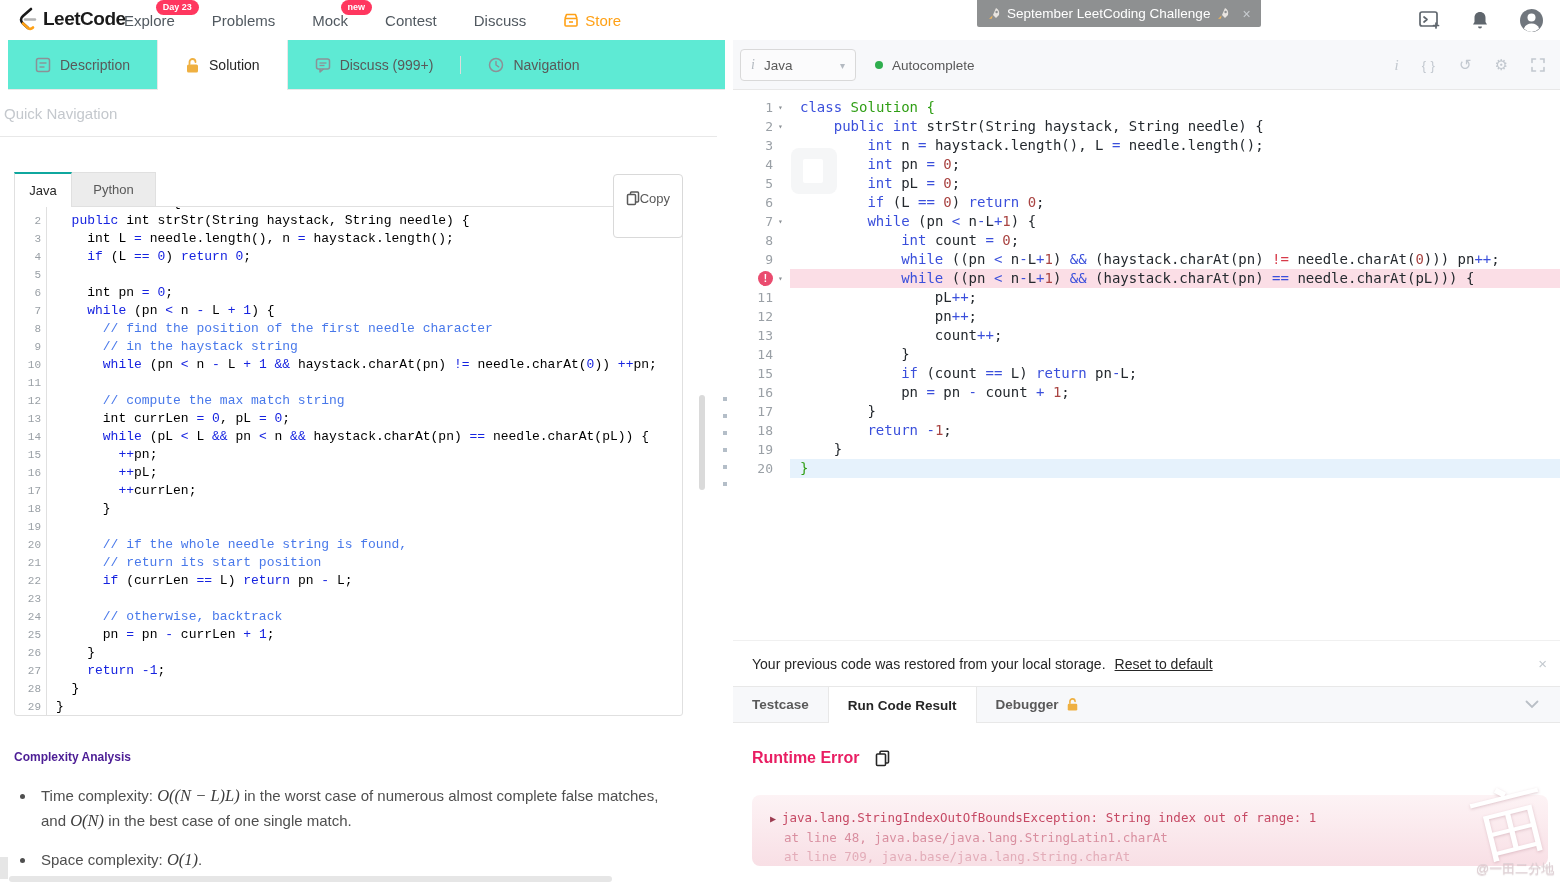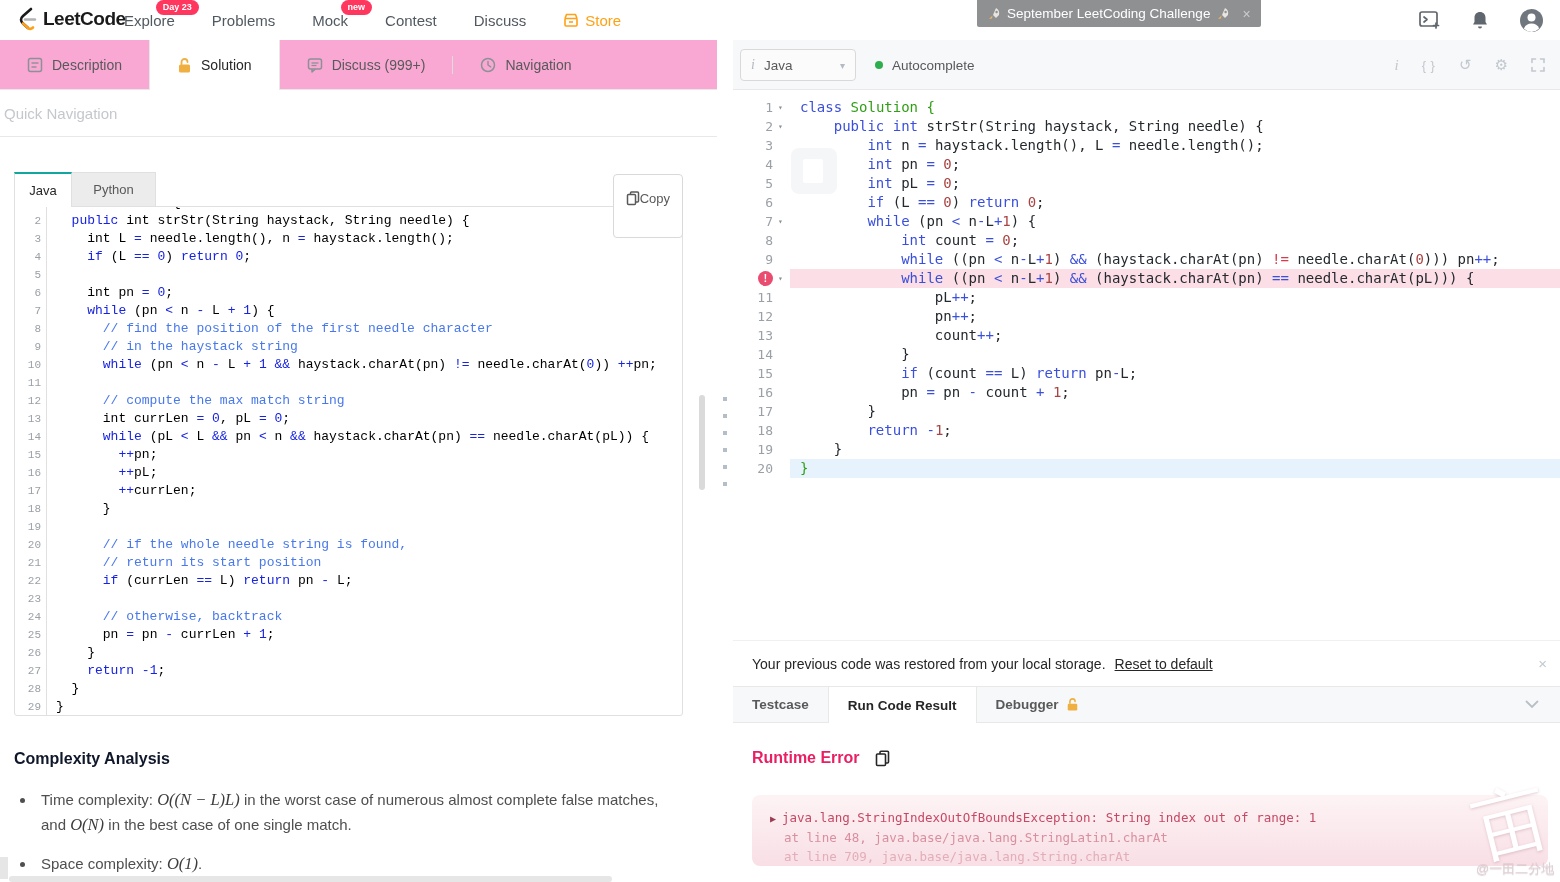--- a/index.html
+++ b/index.html
@@ -16,21 +16,21 @@
   .nav-item{position:relative;cursor:pointer;display:flex;align-items:center;gap:6px;white-space:nowrap;}
   .nav-item.accent{color:#ffa116;}
   .pill-badge{position:absolute;top:-12px;right:-24px;background:#ff375f;color:#fff;font-size:9px;
               line-height:1;padding:3px 7px;border-radius:9px;font-weight:700;}
   .banner{position:absolute;left:977px;top:0;height:27px;background:#8e9091;color:#fff;display:flex;
           align-items:center;gap:6px;padding:0 10px;font-size:13.5px;border-radius:0 0 2px 2px;}
   .banner-close{color:#c9cdd1;margin-left:6px;font-size:14px;cursor:pointer;}
   .top-icons{position:absolute;right:16px;top:0;height:40px;display:flex;align-items:center;gap:29px;}
 
   
-  .tabrow{position:absolute;top:40px;left:0;width:717px;height:50px;background:#f9a8d4;
+  .tabrow{position:absolute;top:40px;left:8px;width:717px;height:50px;background:#5eead4;
           border-bottom:1px solid #e8e8e8;display:flex;font-size:14px;color:#595959;box-sizing:border-box;}
   .ltab{display:flex;align-items:center;gap:9px;padding:0 27px;cursor:pointer;}
   .ltab.active{background:#fff;border-left:1px solid #e8e8e8;border-right:1px solid #e8e8e8;
                color:#262626;margin-bottom:-1px;}
   .vdiv{width:1px;height:18px;background:#dcdcdc;align-self:center;}
 
   
   .etoolbar{position:absolute;top:40px;left:733px;width:827px;height:50px;background:#f7f8fa;
             border-bottom:1px solid #e8e8e8;box-sizing:border-box;}
   .lang-select{position:absolute;left:7px;top:9px;width:116px;height:32px;border:1px solid #d9d9d9;
@@ -68,21 +68,21 @@
   .lnum{width:26px;flex:none;text-align:right;padding-right:5px;color:#9aa0a6;font-size:11px;
         border-right:1px solid #e0e0e0;}
   .lcode{padding-left:9px;color:#000;}
   .code-block .k{color:#1623e0;}
   .code-block .c{color:#4878ea;}
   .lscroll{position:absolute;left:699px;top:305px;width:6px;height:95px;background:#dadada;border-radius:3px;}
   .hbar{position:absolute;left:9px;bottom:0;width:603px;height:6px;background:#e6e6e6;border-radius:3px;}
   .hcorner{position:absolute;left:0;bottom:3px;width:8px;height:22px;background:#e6e6e6;}
 
   .complexity{position:absolute;left:14px;top:660px;width:662px;}
-  .cx-h{font-size:16px;font-weight:700;color:#0f172a;}
+  .cx-h{font-size:12px;font-weight:700;color:#4c1d95;}
   .cx-ul{margin:19px 0 0 22px;padding:0;color:#4f4f4f;font-size:15px;line-height:25px;}
   .cx-ul li{margin-bottom:14px;padding-left:5px;}
   .m{font-family:"Liberation Serif",serif;font-style:italic;font-size:16.5px;color:#3d3d3d;}
 
   
   .resizer{position:absolute;left:717px;top:90px;width:16px;height:792px;background:#fff;cursor:col-resize;}
   .rdots{margin-top:307px;}
   .rdots span{display:block;width:4px;height:4px;background:#b4bec8;margin:13px auto;}
 
   

